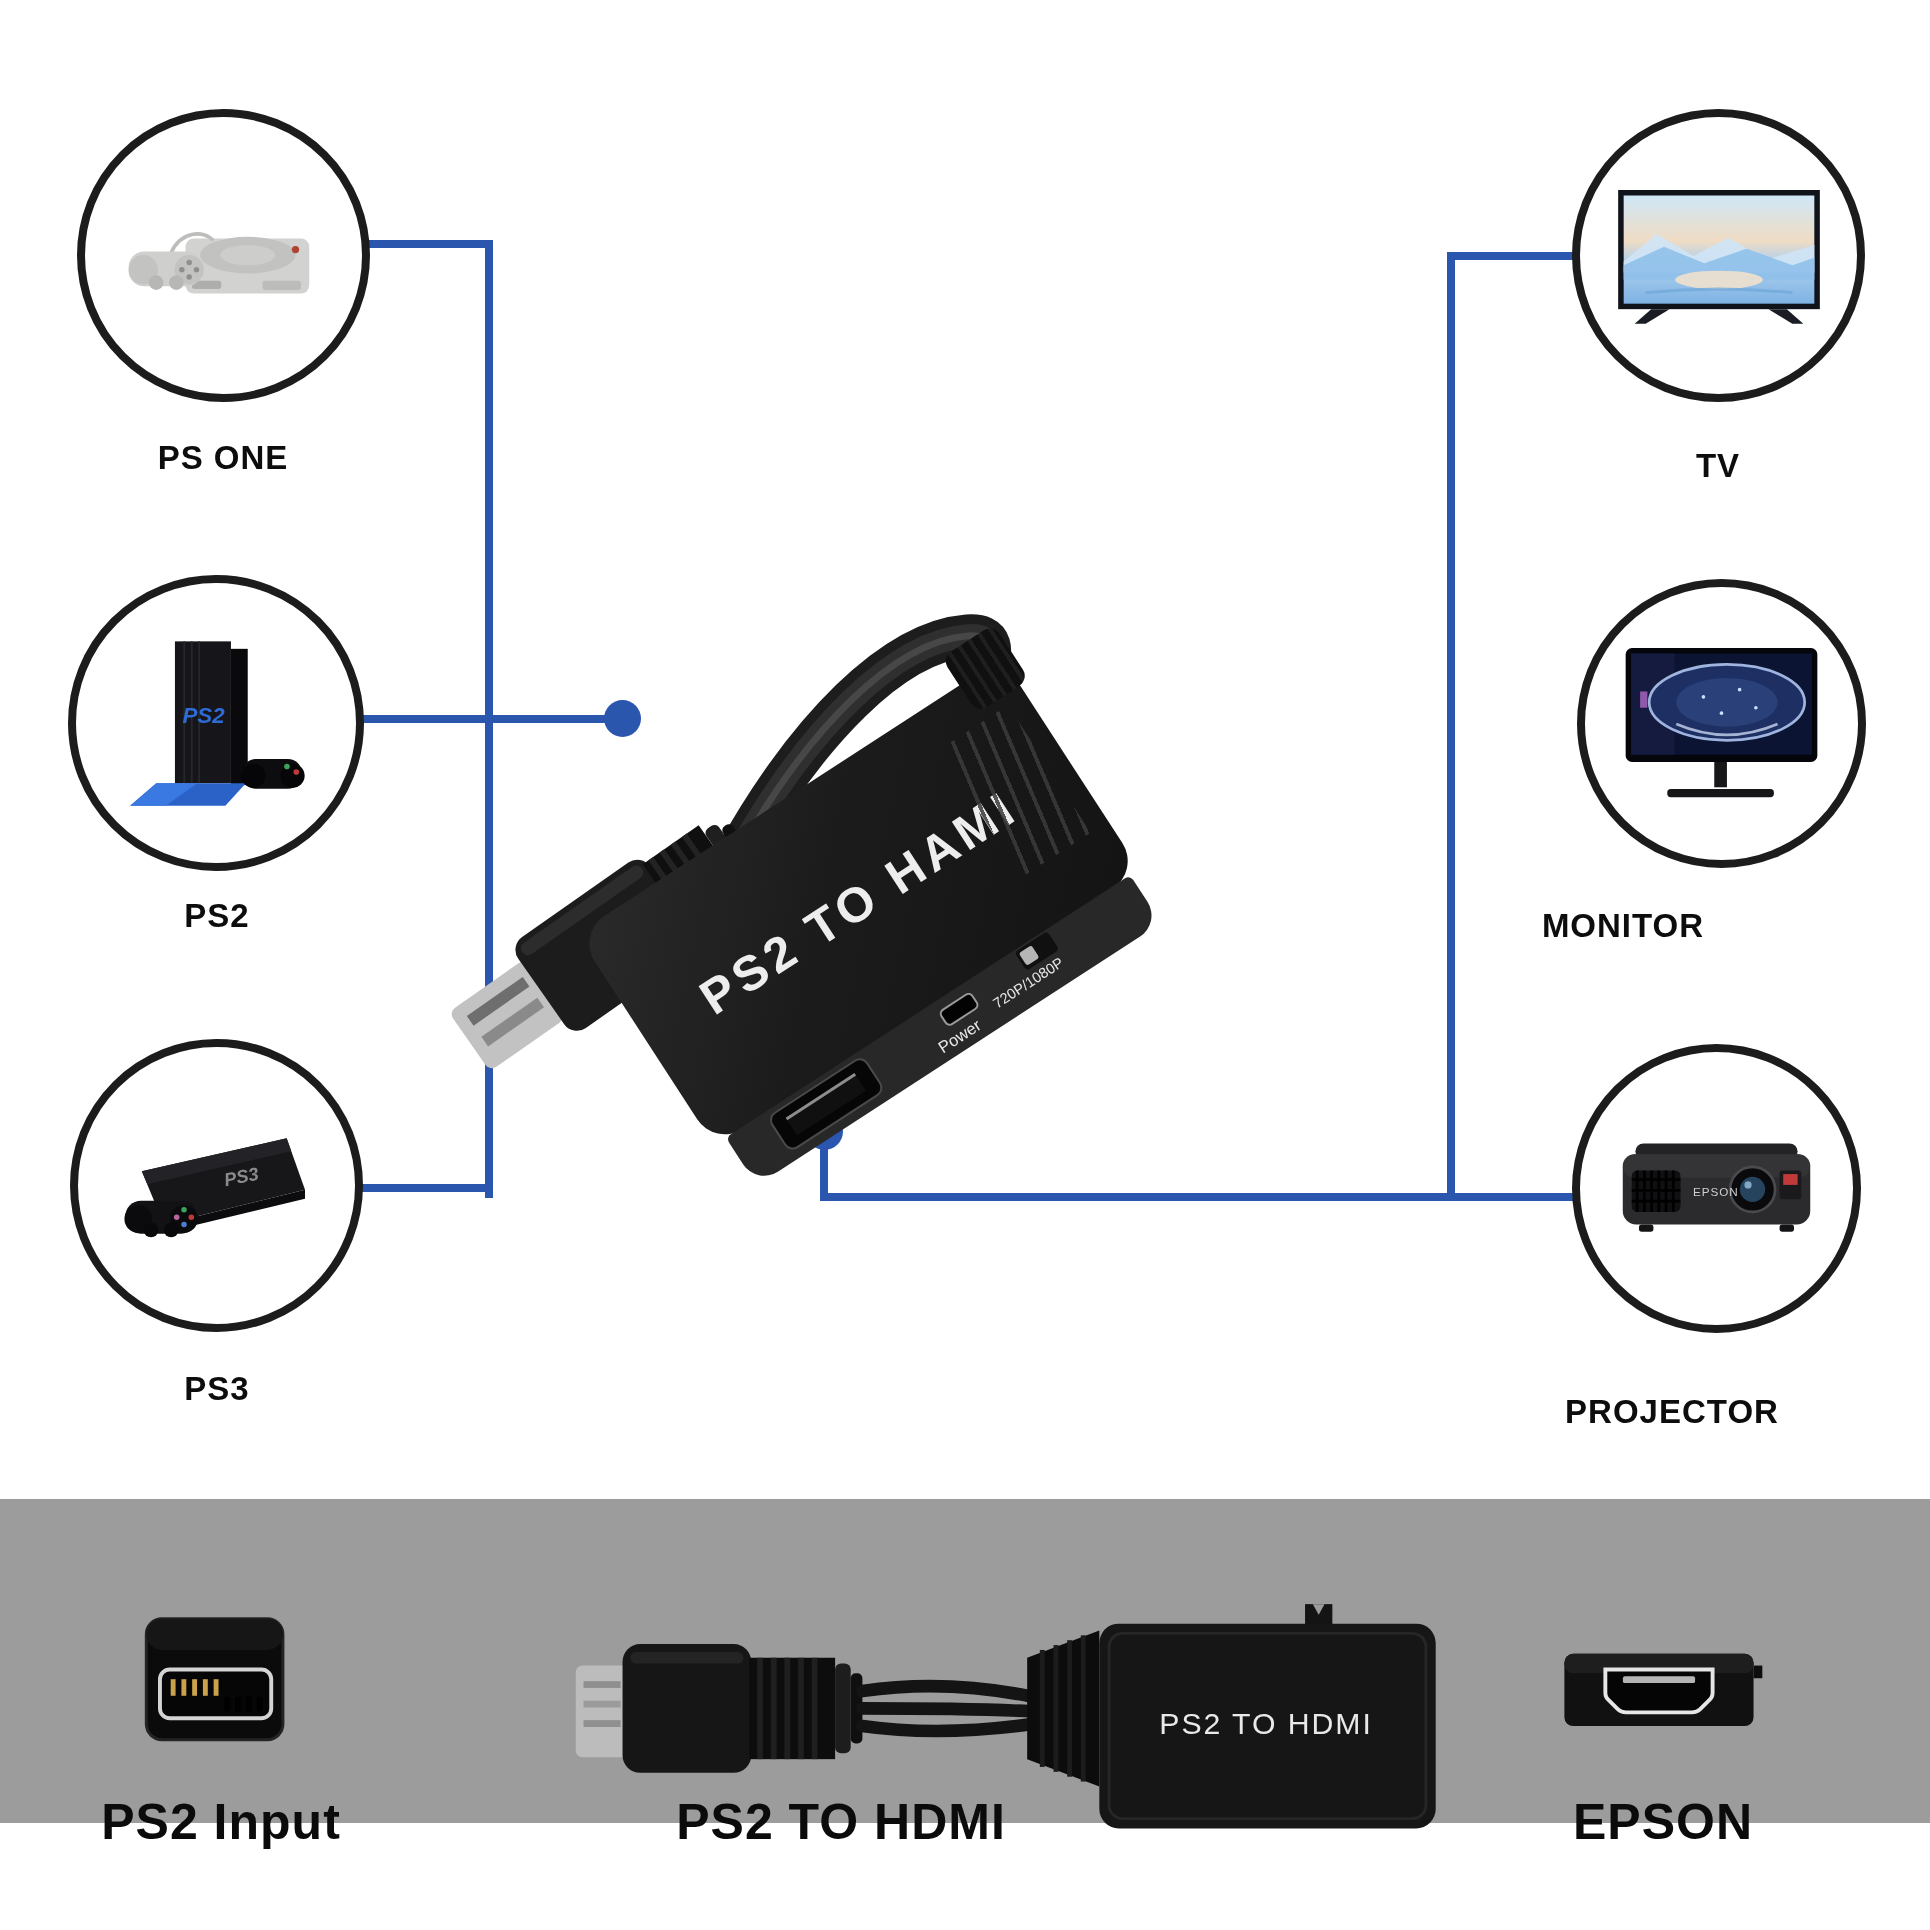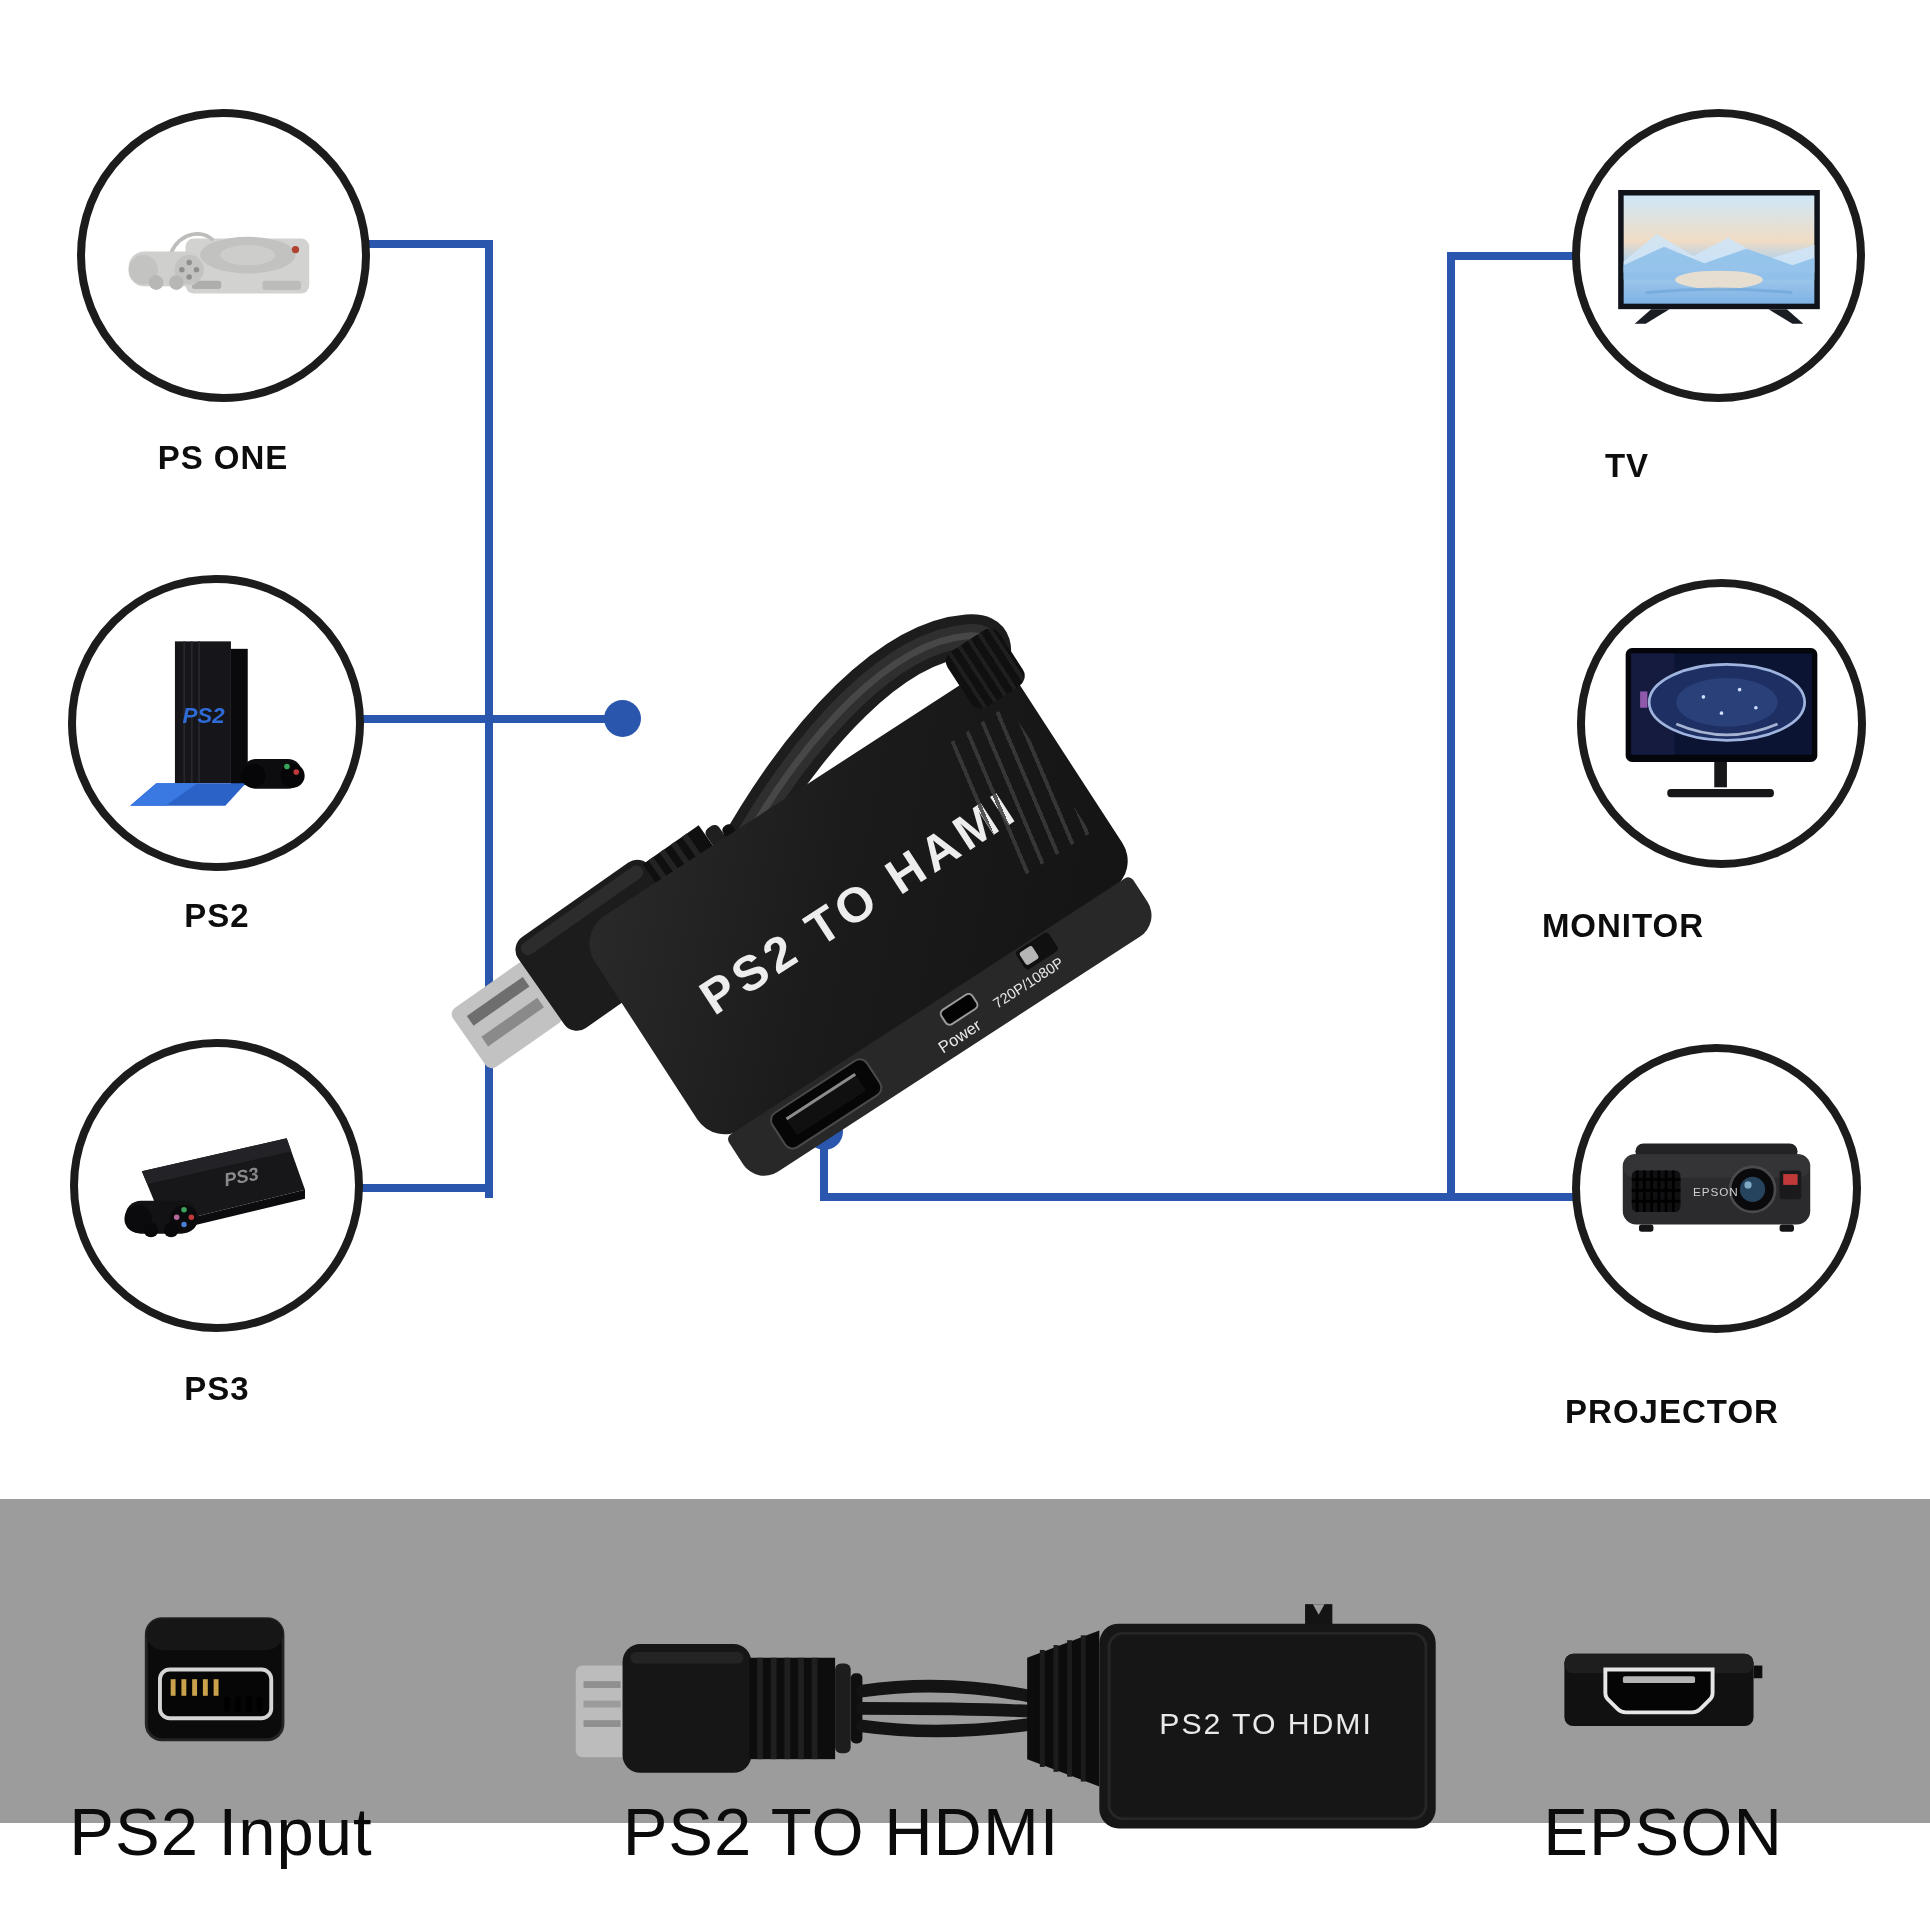--- a/index.html
+++ b/index.html
@@ -10,21 +10,21 @@
           display:flex;align-items:center;justify-content:center;box-sizing:border-box;}
   .c-ps-one{left:77px;top:109px;width:293px;height:293px;}
   .c-ps2{left:68px;top:575px;width:296px;height:296px;}
   .c-ps3{left:70px;top:1039px;width:293px;height:293px;}
   .c-tv{left:1572px;top:109px;width:293px;height:293px;}
   .c-monitor{left:1577px;top:579px;width:289px;height:289px;}
   .c-projector{left:1572px;top:1044px;width:289px;height:289px;}
   
   .dev-label{position:absolute;transform:translateX(-50%);font-weight:bold;font-size:33px;
              color:#0d0d0d;letter-spacing:1px;white-space:nowrap;}
-  .banner-label{position:absolute;transform:translateX(-50%);font-weight:normal;font-size:67px;
+  .banner-label{position:absolute;transform:translateX(-50%);font-weight:bold;font-size:50px;
              color:#0b0b0b;letter-spacing:1px;white-space:nowrap;}
   
   .bline{position:absolute;background:#2a56ad;}
   .bdot{position:absolute;width:37px;height:37px;border-radius:50%;background:#2a56ad;}
   
   .adapter{position:absolute;left:605px;top:775px;width:507px;height:314px;
            transform:rotate(-33deg);transform-origin:254px 127px;z-index:6;}
   .adapter-face{position:absolute;left:0;top:0;width:507px;height:254px;border-radius:33px;
            background:linear-gradient(135deg,#2a2a2a 0%,#1b1b1b 45%,#141414 100%);
            display:flex;align-items:center;justify-content:center;}
@@ -218,21 +218,21 @@
       <rect x="194" y="60" width="16" height="12" fill="#c03a3a"></rect>
       <text x="94" y="84" fill="#cfcfcf" font-size="13" letter-spacing="1" font-family="Liberation Sans, sans-serif">EPSON</text>
       <rect x="34" y="116" width="16" height="8" rx="3" fill="#141416"></rect>
       <rect x="190" y="116" width="16" height="8" rx="3" fill="#141416"></rect>
     </svg>
   </div>
 
   <div class="dev-label" style="left:223px;top:439px;">PS ONE</div>
   <div class="dev-label" style="left:217px;top:897px;">PS2</div>
   <div class="dev-label" style="left:217px;top:1370px;">PS3</div>
-  <div class="dev-label" style="left:1627px;top:447px;">TV</div>
+  <div class="dev-label" style="left:1718px;top:447px;">TV</div>
   <div class="dev-label" style="left:1623px;top:907px;">MONITOR</div>
   <div class="dev-label" style="left:1672px;top:1393px;">PROJECTOR</div>
 
   <div class="banner">
 
     <svg class="abs" style="left:117px;top:105px;" width="205" height="166" viewBox="120 1645 210 170">
       <rect x="150" y="1660" width="140" height="124" rx="16" fill="#0b0b0b" stroke="#242424" stroke-width="3"></rect>
       <rect x="150" y="1660" width="140" height="32" rx="16" fill="#161616"></rect>
       <rect x="164" y="1712" width="114" height="50" rx="10" fill="#060606" stroke="#d4d4d4" stroke-width="4"></rect>
       <rect x="175" y="1722" width="5" height="17" fill="#c9a24b"></rect>

